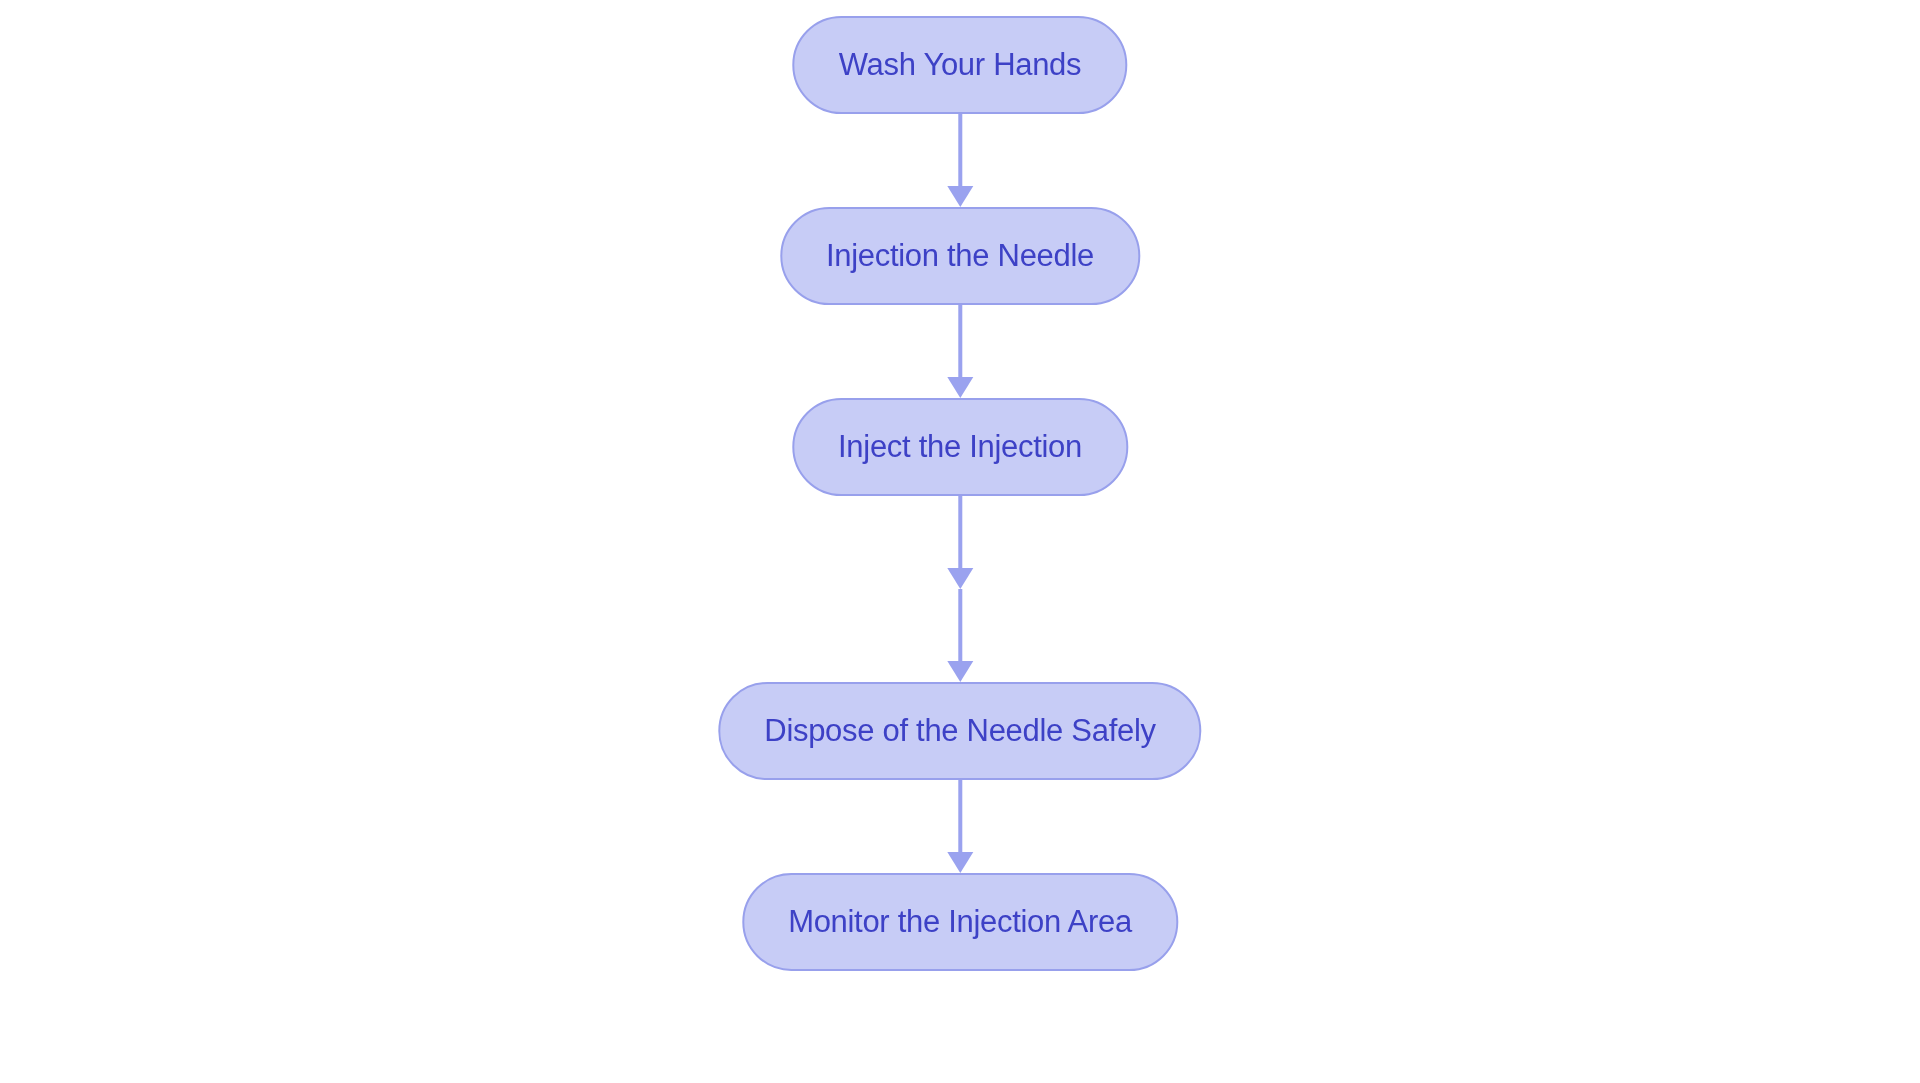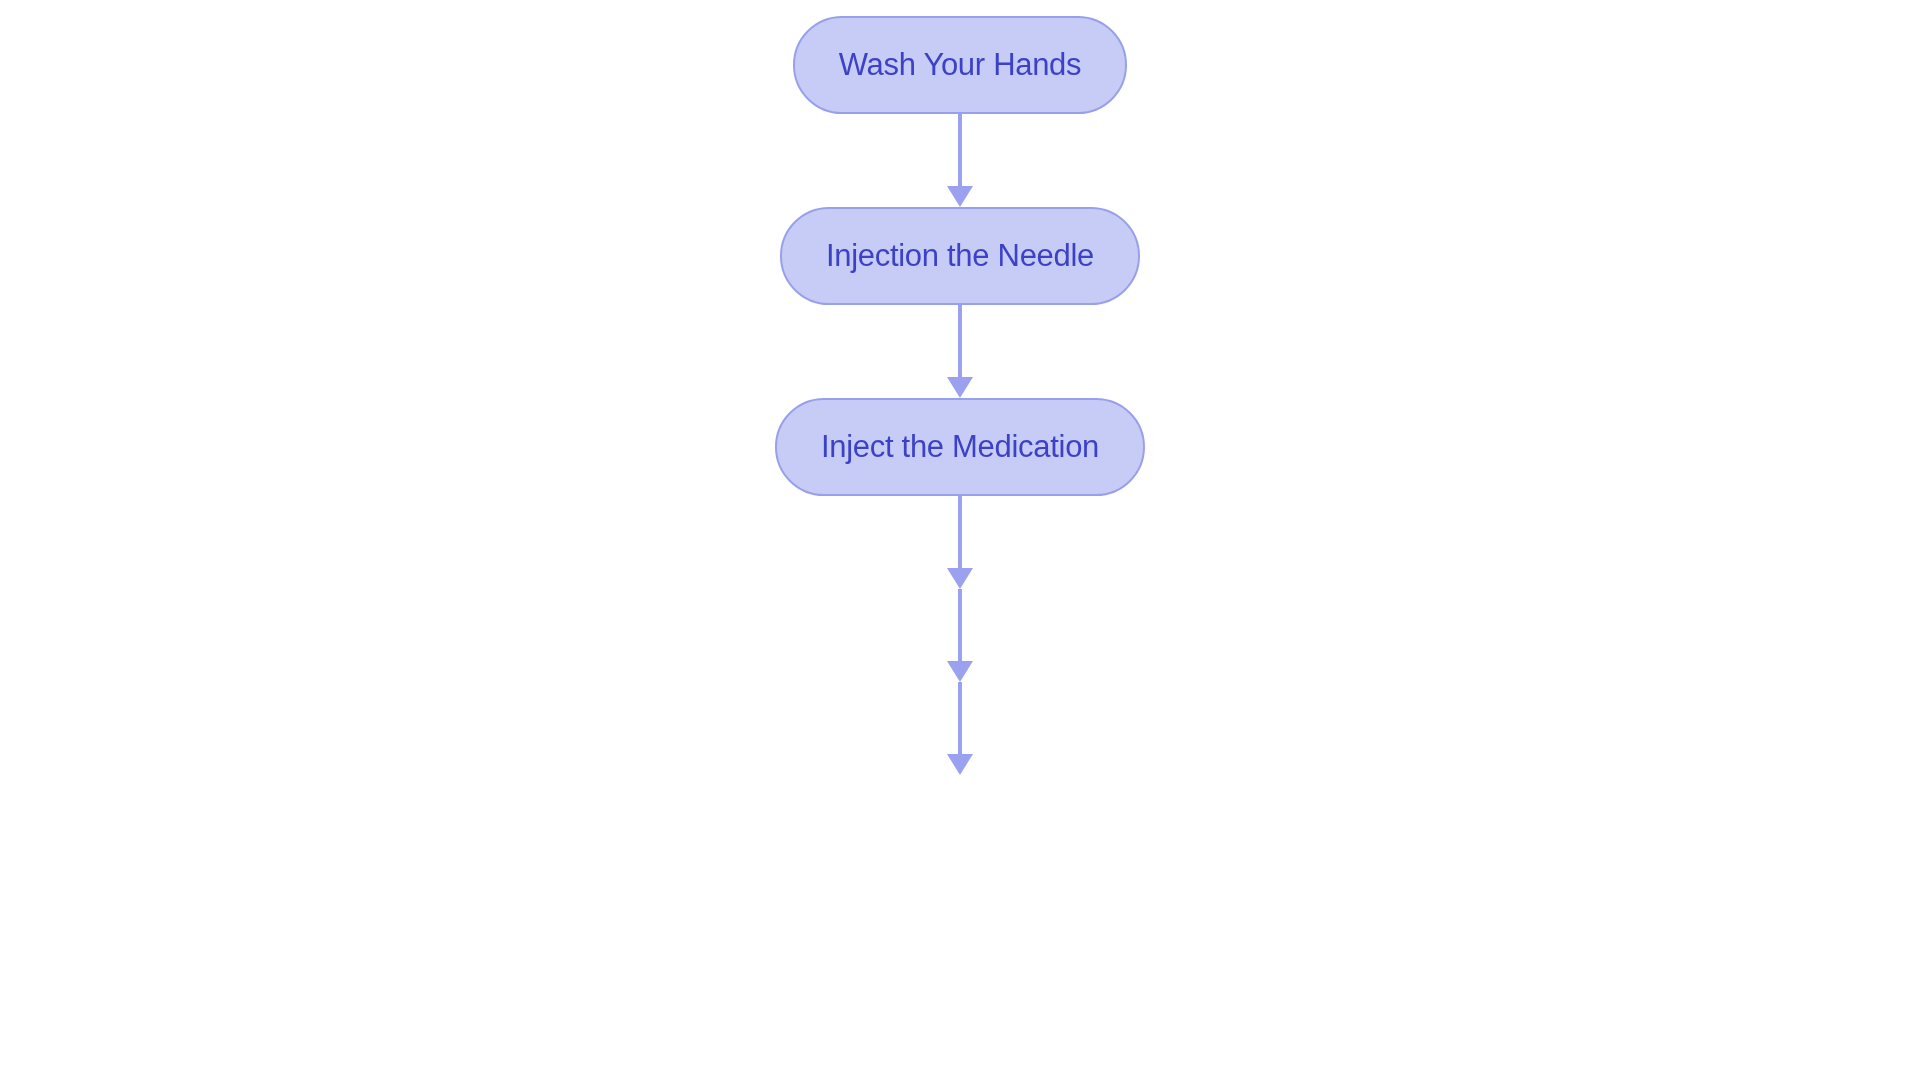--- a/index.html
+++ b/index.html
@@ -75,33 +75,39 @@
   <div class="flow-node">
     <span>Injection the Needle</span>
   </div>
 
   <div class="flow-arrow">
     <div class="arrow-stem"></div>
     <div class="arrow-head"></div>
   </div>
 
   <div class="flow-node">
-    <span>Inject the Medication</span>
+    <span>Inject the Injection</span>
   </div>
 
   <div class="flow-arrow">
     <div class="arrow-stem"></div>
     <div class="arrow-head"></div>
   </div>
 
 
   <div class="flow-arrow">
     <div class="arrow-stem"></div>
     <div class="arrow-head"></div>
   </div>
 
+  <div class="flow-node">
+    <span>Dispose of the Needle Safely</span>
+  </div>
 
   <div class="flow-arrow">
     <div class="arrow-stem"></div>
     <div class="arrow-head"></div>
   </div>
 
+  <div class="flow-node">
+    <span>Monitor the Injection Area</span>
+  </div>
 </div>
 
 </body></html>

